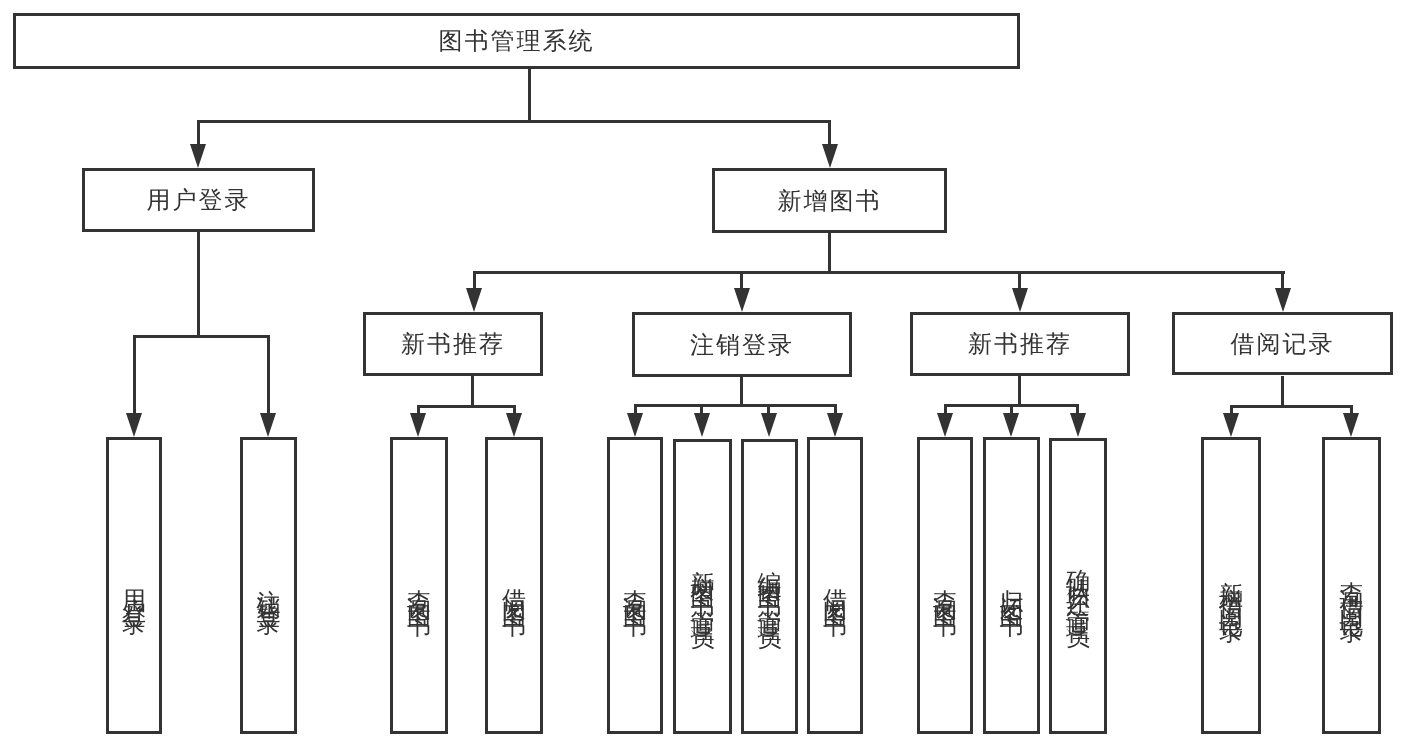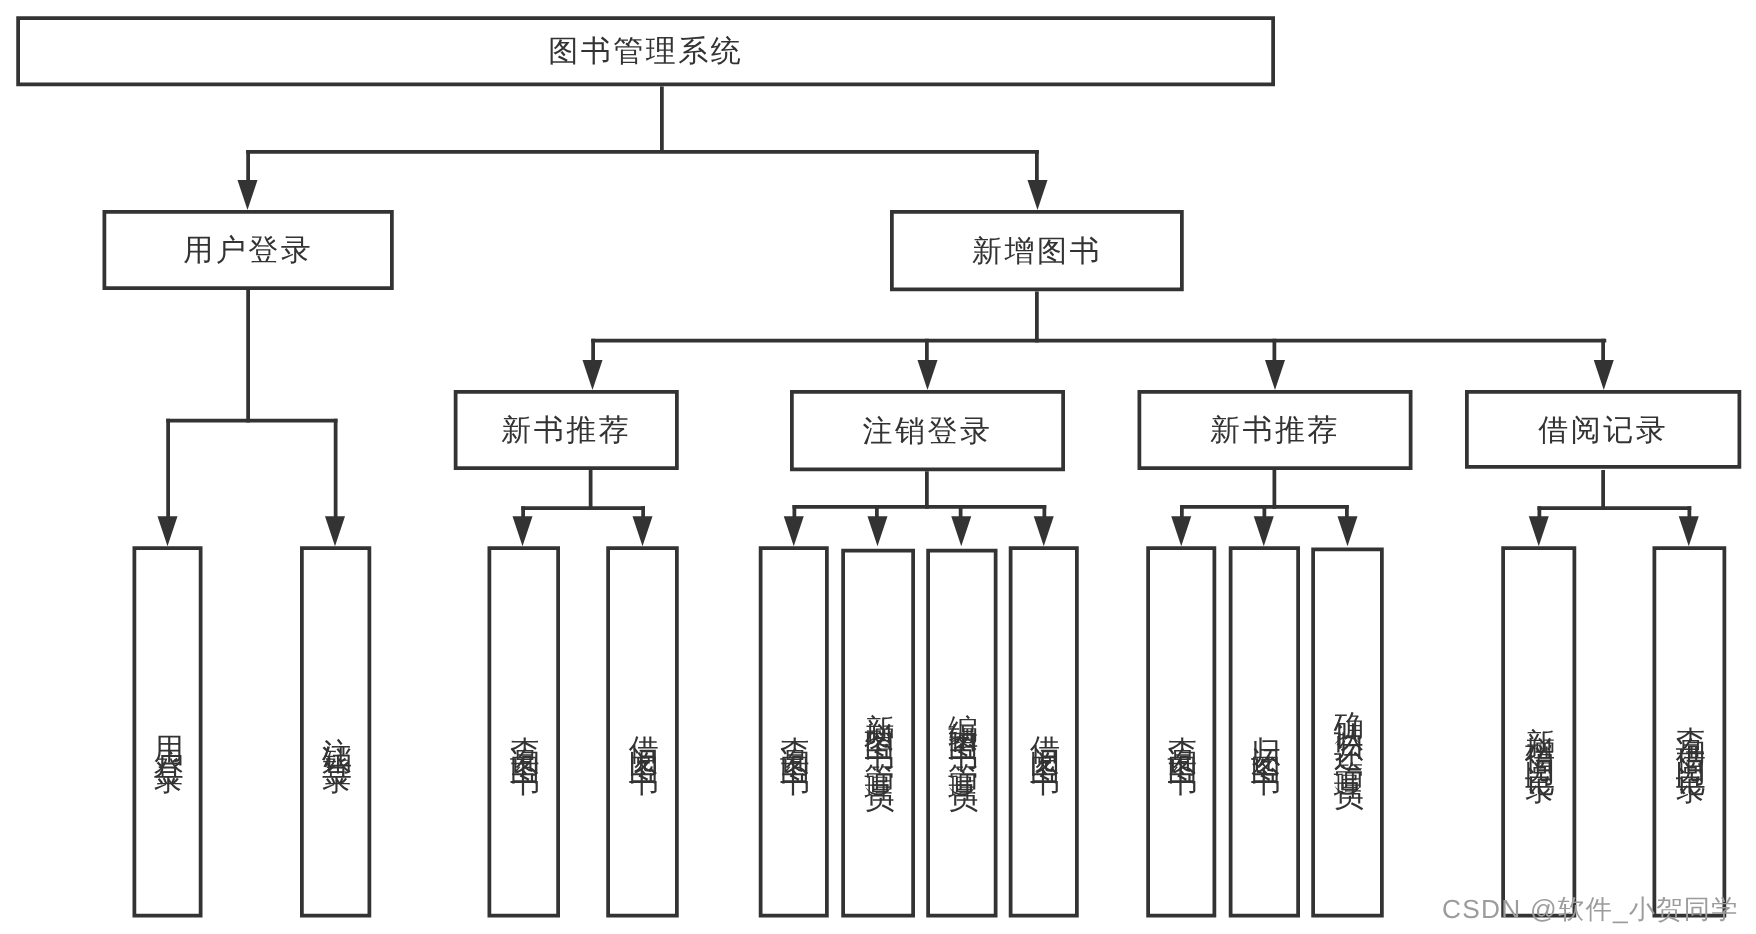--- a/index.html
+++ b/index.html
@@ -182,15 +182,14 @@
     <span>确认归还（管理员）</span>
   </div>
 
   <div class="node node-v" style="left:1201px;top:437px;width:60px;height:297px">
     <span>新增借阅记录</span>
   </div>
   <div class="node node-v" style="left:1322px;top:437px;width:59px;height:297px">
     <span>查询借阅记录</span>
   </div>
 
-  <div class="watermark">CSDN @软件_小贺同学</div>
 
 </div>
 
 </body></html>

